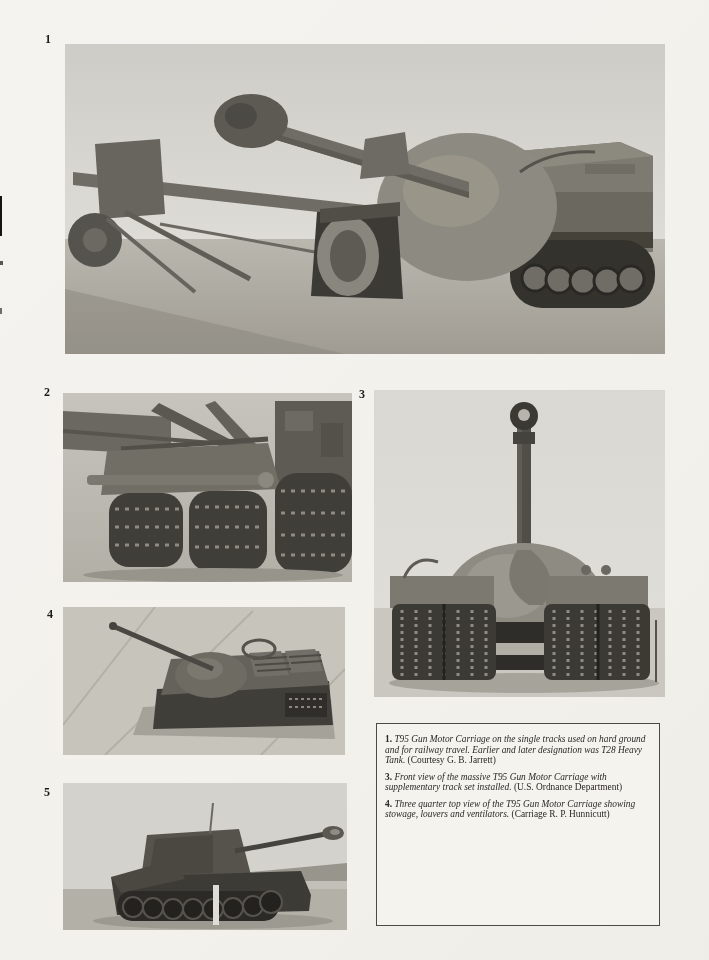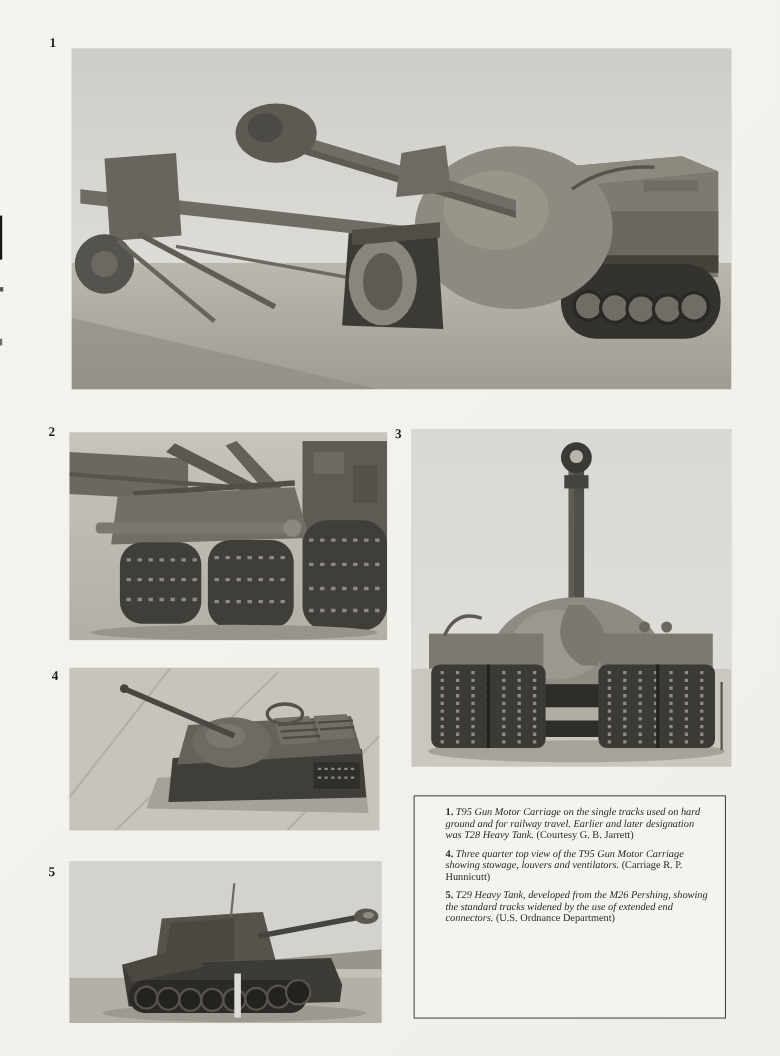--- a/index.html
+++ b/index.html
@@ -27,21 +27,21 @@
     position:absolute;
     overflow:hidden;
     background:#cfcec9;
   }
   .photo svg{display:block;width:100%;height:100%;}
   .caption-box{
     position:absolute;
     left:376px;top:723px;width:284px;height:203px;
     border:1px solid #4c4a45;
     box-sizing:border-box;
-    padding:10px 12px 8px 28px;
+    padding:10px 12px 8px 8px;
     background:#f4f3ee;
   }
   .caption{
     font-size:9.4px;
     line-height:10.5px;
     color:#2a2826;
     margin:0 0 6px 0;
   }
   .cap-num{font-weight:bold;font-style:normal;}
   .cap-body{font-style:italic;}
@@ -302,26 +302,26 @@
     </svg>
   </div>
 
   <div class="caption-box">
     <p class="caption">
       <span class="cap-num">1.</span>
       <span class="cap-body">T95 Gun Motor Carriage on the single tracks used on hard ground and for railway travel. Earlier and later designation was T28 Heavy Tank.</span>
       <span class="cap-credit">(Courtesy G. B. Jarrett)</span>
     </p>
     <p class="caption">
+      <span class="cap-num">3.</span>
+      <span class="cap-body">Front view of the massive T95 Gun Motor Carriage with supplementary track set installed.</span>
+      <span class="cap-credit">(U.S. Ordnance Department)</span>
+    </p>
+    <p class="caption">
       <span class="cap-num">4.</span>
       <span class="cap-body">Three quarter top view of the T95 Gun Motor Carriage showing stowage, louvers and ventilators.</span>
       <span class="cap-credit">(Carriage R. P. Hunnicutt)</span>
     </p>
-    <p class="caption">
-      <span class="cap-num">5.</span>
-      <span class="cap-body">T29 Heavy Tank, developed from the M26 Pershing, showing the standard tracks widened by the use of extended end connectors.</span>
-      <span class="cap-credit">(U.S. Ordnance Department)</span>
-    </p>
   </div>
 
   <div class="page-number">191</div>
 
 </div>
 
 </body></html>

